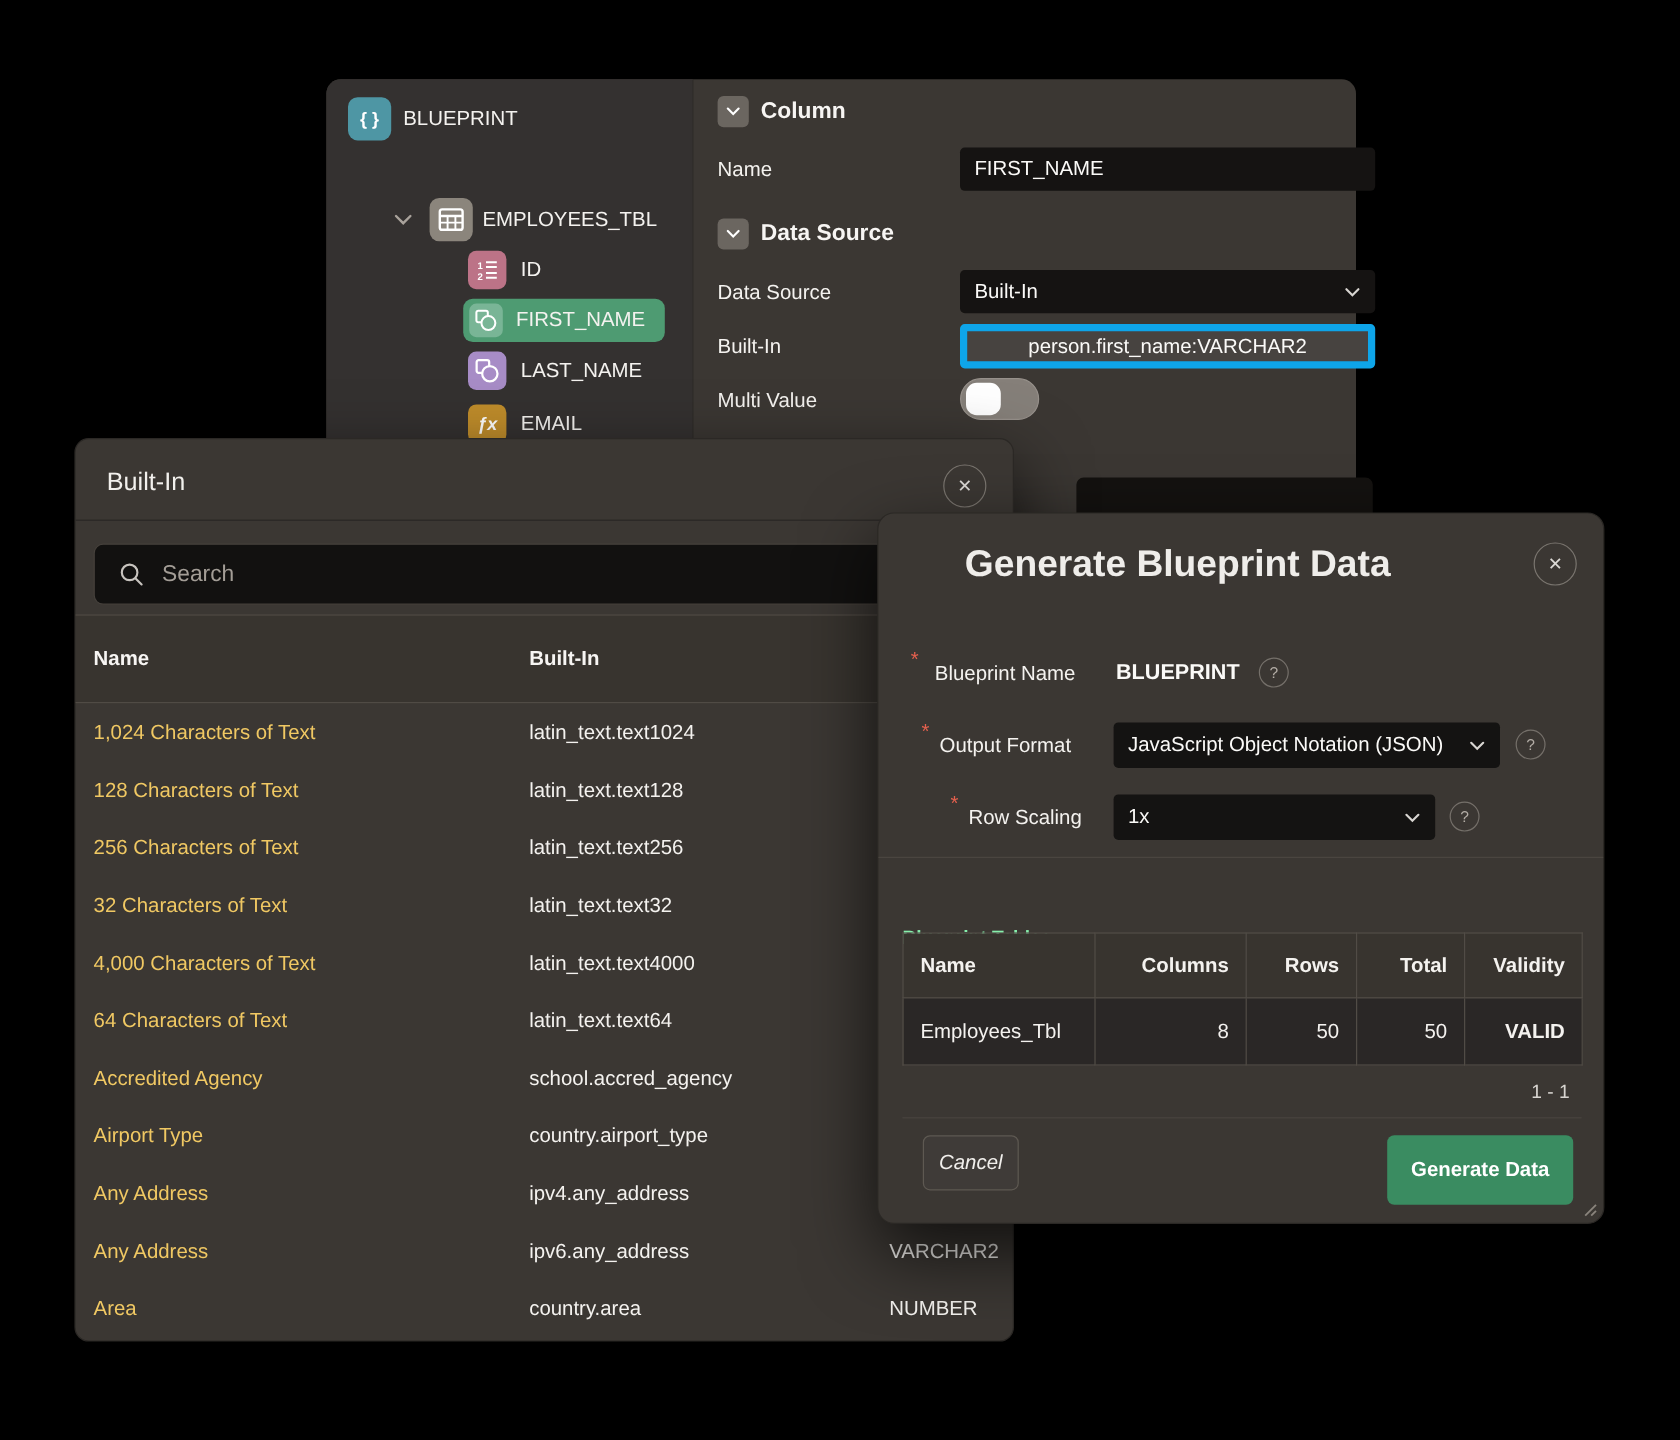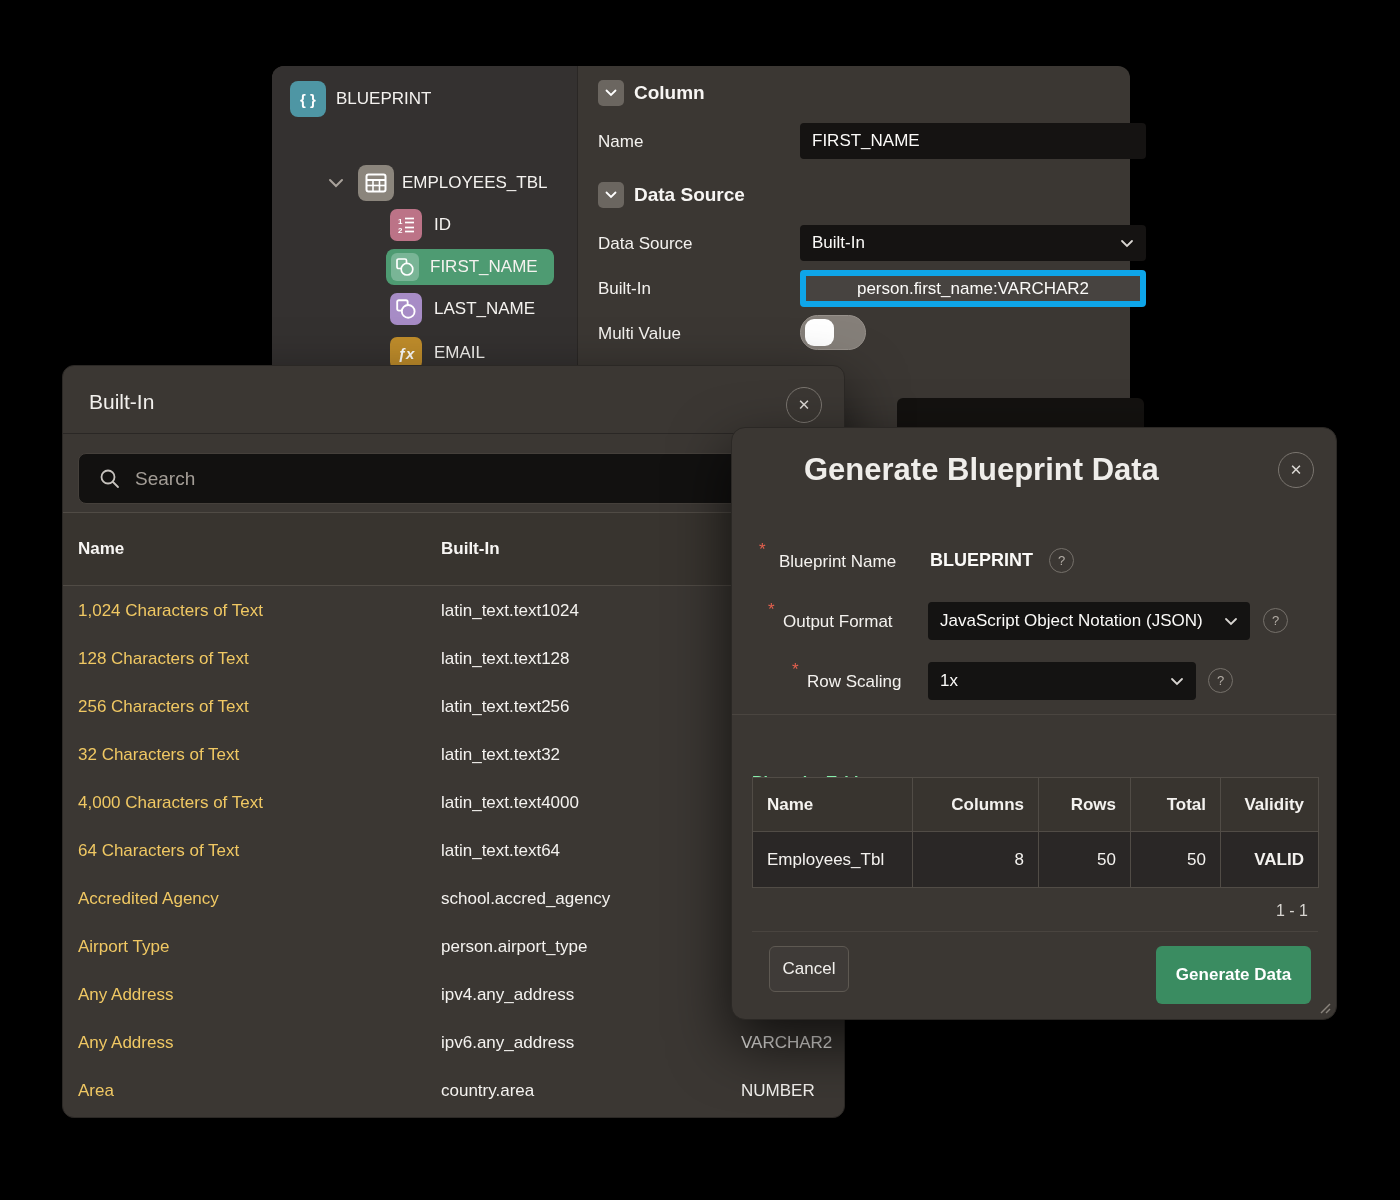--- a/index.html
+++ b/index.html
@@ -73,21 +73,21 @@
     background:#38342F; border:1px solid #514C46; padding:0 14px; }
   #gen-table td { height:56px; font-size:17px; color:#F4F2EF; background:#2A2726;
     border:1px solid #514C46; padding:0 14px; }
   .ta-l { text-align:left; } .ta-r { text-align:right; }
   .valid { color:#62BD8B; font-weight:bold; }
   #gen-pagination { left:20px; top:462px; width:566px; height:42px;
     border-bottom:1px solid #49443F; display:flex; align-items:center;
     justify-content:flex-end; font-size:16px; color:#D8D5D1; padding-right:10px; }
   #cancel-btn { left:37px; top:518px; width:80px; height:46px; background:#3F3B38;
     border:1px solid #5E5952; border-radius:6px; color:#F1EFEC; font-size:17px;
-    display:flex; align-items:center; justify-content:center; }
+    display:flex; align-items:center; justify-content:center;font-style:italic; }
   #generate-btn { left:424px; top:518px; width:155px; height:58px; background:#3A8C61;
     border-radius:6px; color:#FFFFFF; font-size:17px; font-weight:bold;
     display:flex; align-items:center; justify-content:center; }
 </style>
 </head>
 <body>
 
 <div id="designer" class="abs">
 
   <div id="tree-pane" class="abs">
@@ -252,21 +252,21 @@
     <span class="bi-cell bi-code">latin_text.text64</span>
     <span class="bi-cell bi-type"></span>
   </div>
   <div class="bi-row" style="top:509px;">
     <span class="bi-cell bi-name">Accredited Agency</span>
     <span class="bi-cell bi-code">school.accred_agency</span>
     <span class="bi-cell bi-type"></span>
   </div>
   <div class="bi-row" style="top:557px;">
     <span class="bi-cell bi-name">Airport Type</span>
-    <span class="bi-cell bi-code">person.airport_type</span>
+    <span class="bi-cell bi-code">country.airport_type</span>
     <span class="bi-cell bi-type"></span>
   </div>
   <div class="bi-row" style="top:605px;">
     <span class="bi-cell bi-name">Any Address</span>
     <span class="bi-cell bi-code">ipv4.any_address</span>
     <span class="bi-cell bi-type"></span>
   </div>
   <div class="bi-row" style="top:653px;">
     <span class="bi-cell bi-name">Any Address</span>
     <span class="bi-cell bi-code">ipv6.any_address</span>

